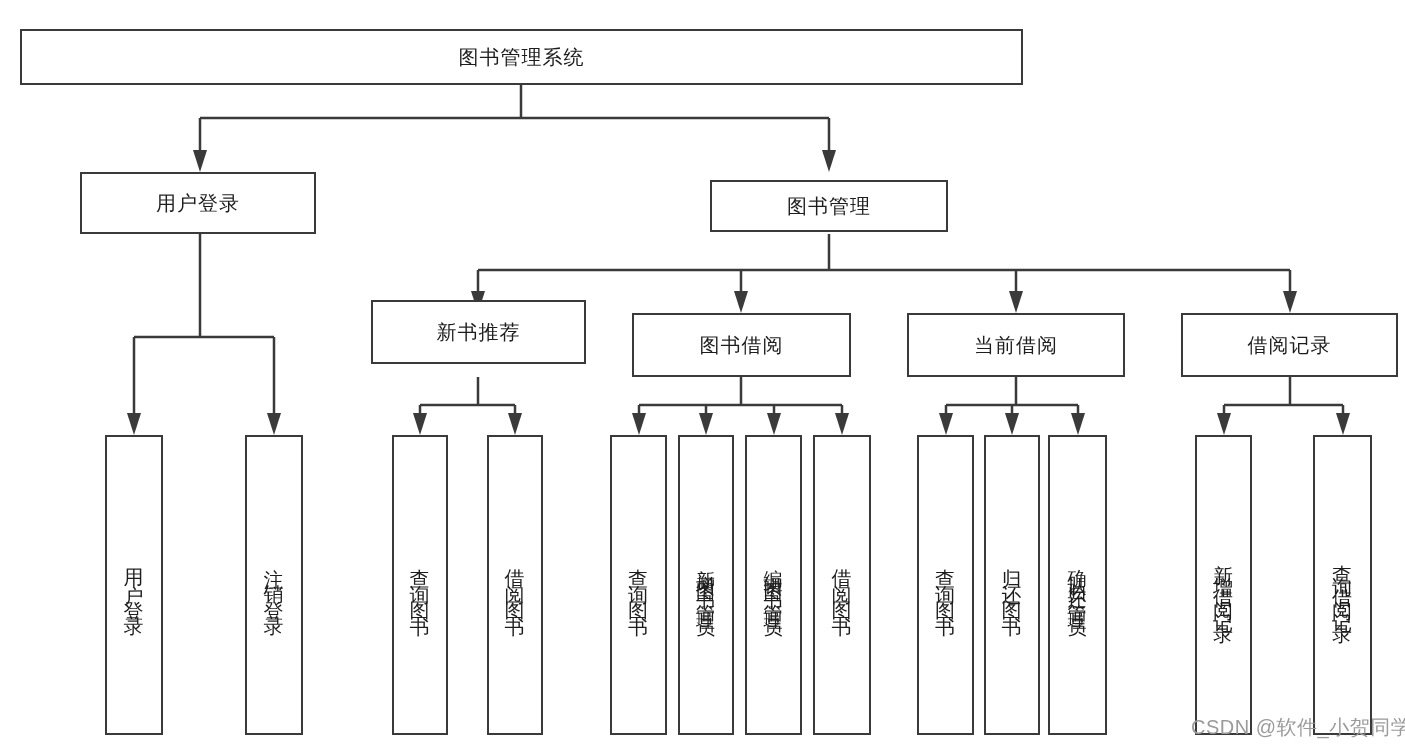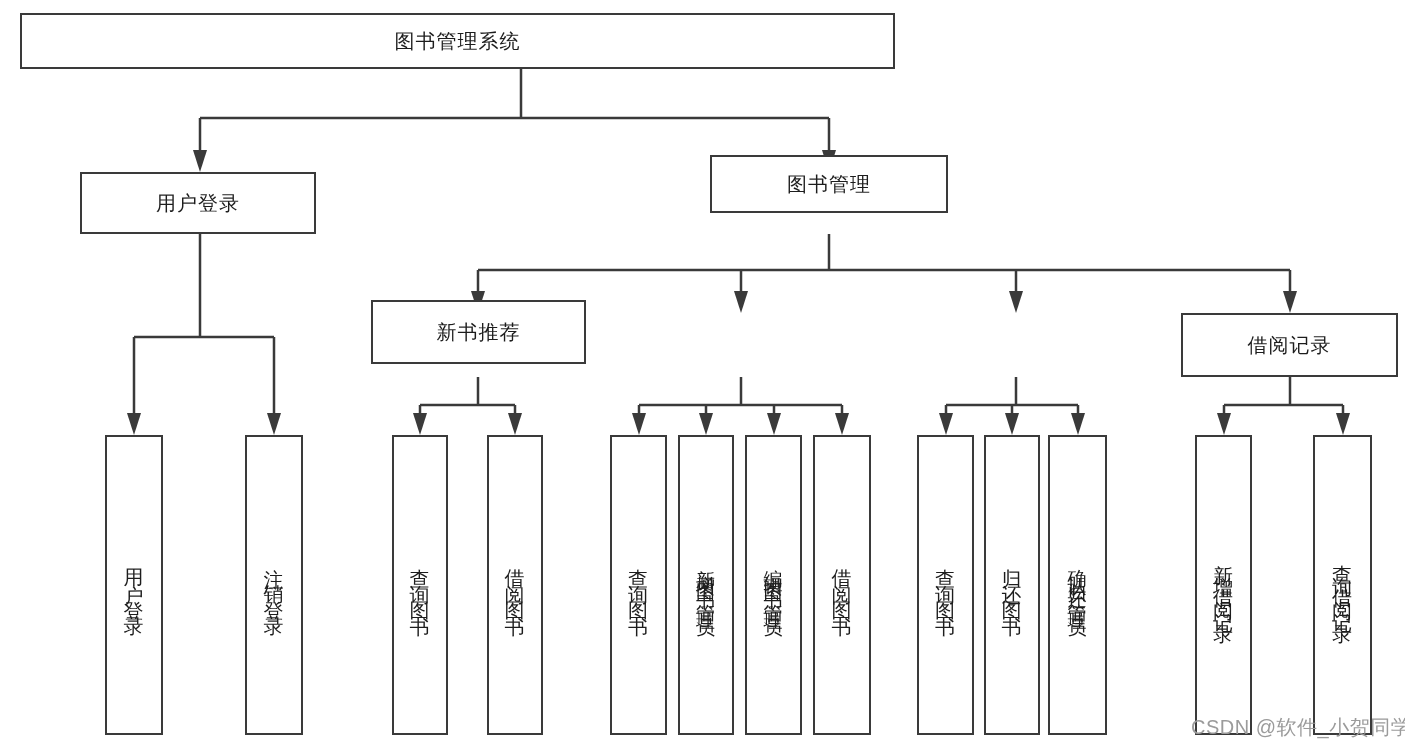--- a/index.html
+++ b/index.html
@@ -36,23 +36,23 @@
     height: 300px;
     writing-mode: vertical-rl;
     text-orientation: mixed;
     line-height: 1;
   }
   .ls16 { letter-spacing: 16px; }
   .ls12 { letter-spacing: 12px; }
   .ls7  { letter-spacing: 7px; font-size: 19px; }
 
   
-  #root-box        { left: 20px;   top: 13px;  width: 875px; height: 56px; }
+  #root-box        { left: 20px;   top: 29px;  width: 1003px; height: 56px; }
   #user-login      { left: 80px;   top: 172px; width: 236px;  height: 62px; }
-  #book-mgmt       { left: 710px;  top: 155px; width: 238px;  height: 58px; text-align: center; }
+  #book-mgmt       { left: 710px;  top: 180px; width: 238px;  height: 52px; text-align: center; }
   #new-book-rec    { left: 371px;  top: 300px; width: 215px;  height: 64px; }
   #book-borrow     { left: 632px;  top: 313px; width: 219px;  height: 64px; }
   #current-borrow  { left: 907px;  top: 313px; width: 218px;  height: 64px; }
   #borrow-records  { left: 1181px; top: 313px; width: 217px;  height: 64px; justify-content: center; }
 
   
   #c-user-login    { left: 105px;  width: 58px; }
   #c-logout        { left: 245px;  width: 58px; }
   #c-query-book-1  { left: 392px;  width: 56px; }
   #c-borrow-book-1 { left: 487px;  width: 56px; }
@@ -130,20 +130,26 @@
   <div id="user-login" class="node">
     <span>用户登录</span>
   </div>
   <div id="book-mgmt" class="node">
     <span>图书管理</span>
   </div>
 
   <div id="new-book-rec" class="node">
     <span>新书推荐</span>
   </div>
+  <div id="book-borrow" class="node">
+    <span>图书借阅</span>
+  </div>
+  <div id="current-borrow" class="node">
+    <span>当前借阅</span>
+  </div>
   <div id="borrow-records" class="node">
     <span>借阅记录</span>
   </div>
 
   <div id="c-user-login" class="node vbox ls16">
     <span>用户登录</span>
   </div>
   <div id="c-logout" class="node vbox ls16">
     <span>注销登录</span>
   </div>

